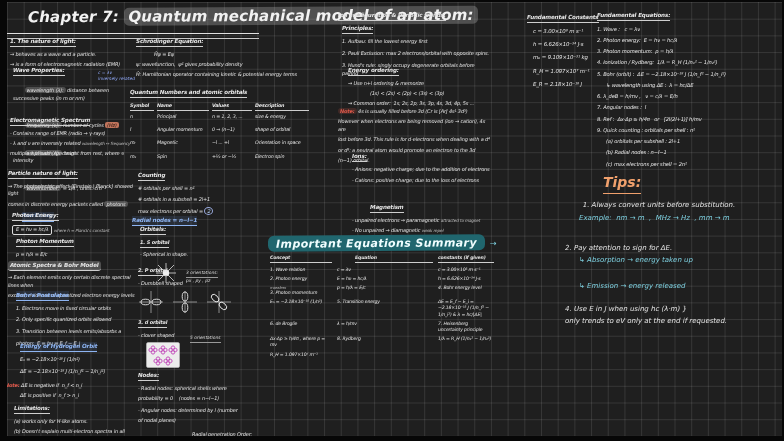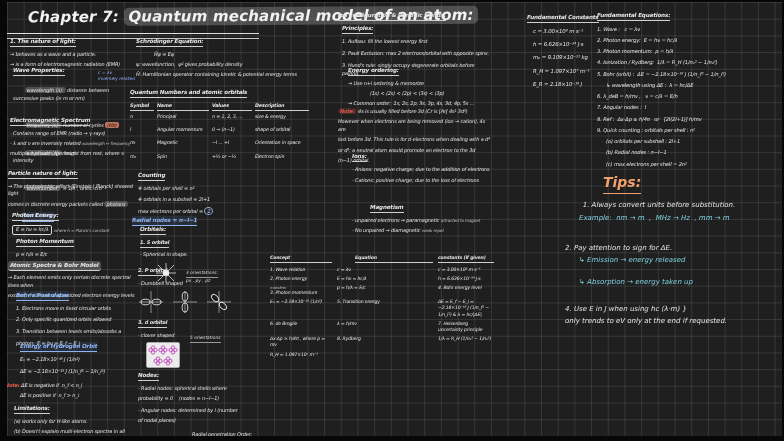--- a/index.html
+++ b/index.html
@@ -333,20 +333,24 @@
     <div class="ln" style="margin-bottom:4px;">- Anions: negative charge; due to the addition of electrons</div>
     <div class="ln">- Cations: positive charge; due to the loss of electrons</div>
   </div>
 
   <div class="blk" style="left:352px;top:203px;width:150px;">
     <div class="ln hd" style="margin-left:18px;"><span class="ul">Magnetism</span></div>
     <div class="ln"><span>- unpaired electrons → paramagnetic</span> <span class="tiny">attracted to magnet</span></div>
     <div class="ln"><span>- No unpaired → diamagnetic</span> <span class="tiny">weak repel</span></div>
   </div>
 
+  <div class="sumhead">
+    <span class="hlt">Important Equations Summary</span>
+    <span class="cyan" style="font-size:8px;">→</span>
+  </div>
 
   <div class="blk" style="left:270px;top:254px;width:230px;">
     <div class="sumtab" style="margin-bottom:4px;">
       <span class="ul" style="font-weight:bold;">Concept</span>
       <span class="ul" style="font-weight:bold;margin-left:18px;">Equation</span>
       <span class="ul" style="font-weight:bold;">constants (if given)</span>
     </div>
     <div class="sumtab">
         <div class="srow">
         <span class="cell"><span>1. Wave relation</span></span>
@@ -419,19 +423,19 @@
         <div class="ln" style="margin-bottom:3.2px;">      (b) Radial nodes : n−l−1</div>
         <div class="ln" style="margin-bottom:3.2px;">      (c) max electrons per shell = 2n²</div>
       </div>
   </div>
 
   <div class="blk tips" style="left:565px;top:172px;width:188px;">
     <div class="ln hd"><span class="ul orange" style="background:none;">Tips:</span></div>
     <div class="ln" style="margin-bottom:3px;text-align:center;">1. Always convert units before substitution.</div>
     <div class="ln ind cyan" style=""><span>Example:</span><span>  nm → m  ,  MHz → Hz  , mm → m</span></div>
     <div class="ln" style="margin-bottom:2px;margin-top:20px;">2. Pay attention to sign for ΔE.</div>
+    <div class="ln ind cyan" style="margin-bottom:16px;">↳ Absorption → energy taken up</div>
     <div class="ln ind cyan" style="margin-bottom:12px;">↳ Emission → energy released</div>
-    <div class="ln ind cyan" style="margin-bottom:16px;">↳ Absorption → energy taken up</div>
     <div class="ln">4. Use E in J when using hc (λ·m) }</div>
     <div class="ln">only trends to eV only at the end if requested.</div>
   </div>
 
 </div>
 
 </body></html>

